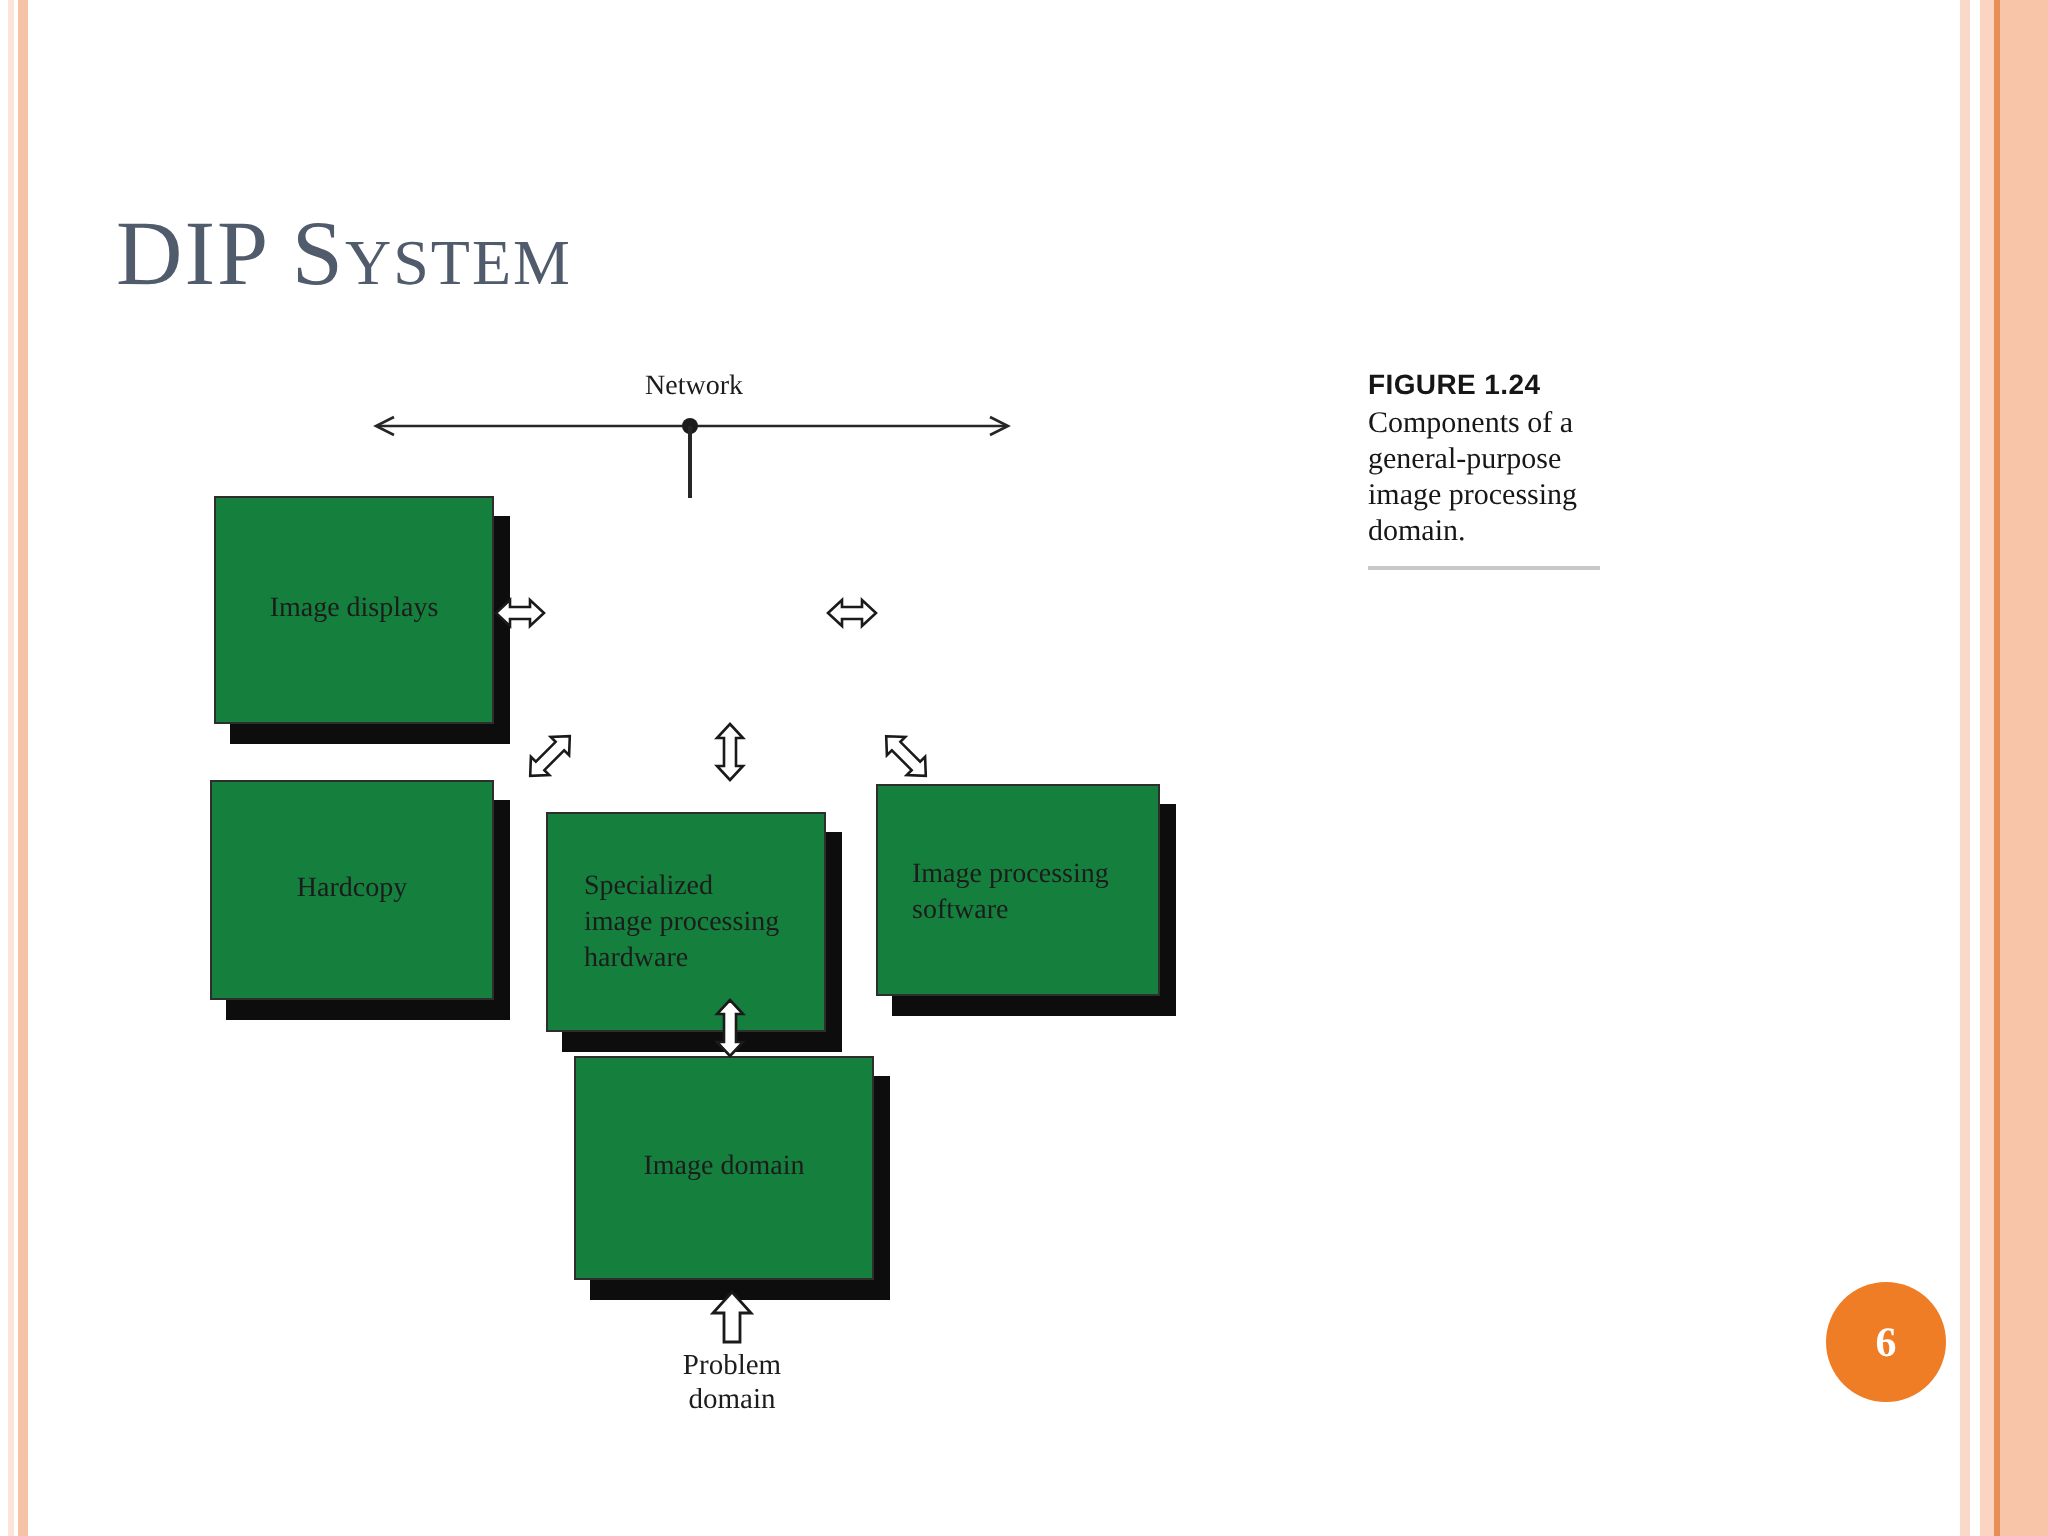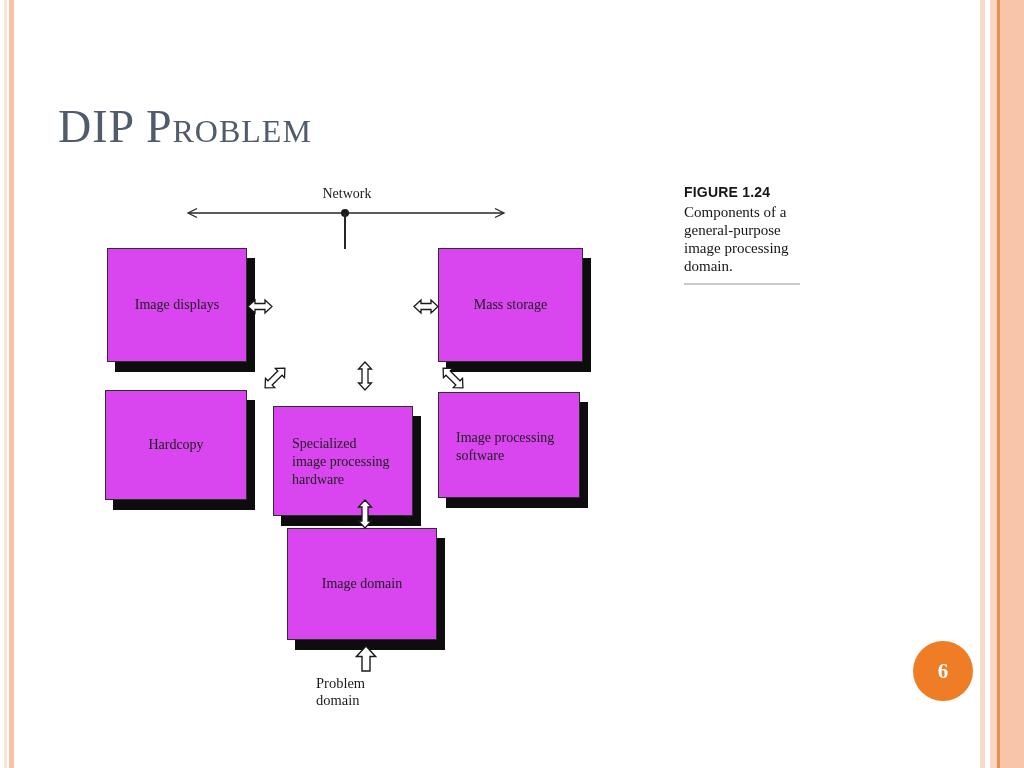--- a/index.html
+++ b/index.html
@@ -14,21 +14,21 @@
   .stripe-right-band{left:990px;width:34px;
       background:linear-gradient(to right,#fcd5c2 0,#fcd5c2 7px,#e88f58 7px,#e88f58 10px,#f9c5a9 10px,#f9c5a9 34px);}
 
   
   .title{position:absolute;left:58px;top:100px;margin:0;
          font-size:46px;font-weight:500;letter-spacing:1px;
          font-variant:small-caps;color:#505b6b;}
 
   
   .figure{position:absolute;left:0;top:0;width:1024px;height:768px;color:#1c1c1c;border-radius:32px;}
-  .box{position:absolute;background:#d946ef;border:1.5px solid #2e2e2e;
+  .box{position:absolute;background:#15803d;border:1.5px solid #2e2e2e;
        box-shadow:8px 10px 0 0 #0d0d0d;box-sizing:border-box;
        font-size:14px;line-height:18px;color:#1c1c1c;}
   .box.center{display:flex;align-items:center;justify-content:center;text-align:center;}
   .box.lefttext{display:block;}
   .box.lefttext .lines{position:absolute;}
 
   .b-image-displays{left:107px;top:248px;width:140px;height:114px;}
   .b-computer{left:273px;top:248px;width:140px;height:114px;}
   .b-mass-storage{left:438px;top:248px;width:145px;height:114px;}
   .b-hardcopy{left:105px;top:390px;width:142px;height:110px;}
@@ -48,21 +48,21 @@
   .conn{position:absolute;}
   .c-h1{left:247px;top:298px;}
   .c-h2{left:413px;top:298px;}
   .c-v1{left:357px;top:361px;}
   .c-v2{left:357px;top:499px;}
   .c-d-left{left:267px;top:363px;transform:rotate(45deg);}
   .c-d-right{left:445px;top:363px;transform:rotate(-45deg);}
   .c-up{left:355px;top:645px;}
 
   
-  .problem-domain{position:absolute;left:316px;top:675px;width:100px;
+  .problem-domain{position:absolute;left:316px;top:675px;width:100px;text-align:center;
                   font-size:14.5px;line-height:17px;color:#1c1c1c;}
 
   
   .caption{position:absolute;left:684px;top:184px;width:130px;color:#161616;}
   .caption .head{font-family:"Liberation Sans", sans-serif;font-weight:bold;
                  font-size:14px;margin:0 0 3px 0;letter-spacing:0.2px;}
   .caption .line{font-size:15px;line-height:18px;}
   .caption .rule{margin-top:8px;width:116px;height:2px;background:#c9c9c9;}
 
   
@@ -73,38 +73,35 @@
 </head>
 <body>
 
 <div class="slide">
 
   <div class="stripe stripe-left-thin"></div>
   <div class="stripe stripe-left-main"></div>
   <div class="stripe stripe-right-thin"></div>
   <div class="stripe stripe-right-band"></div>
 
-  <h1 class="title">DIP Problem</h1>
+  <h1 class="title">DIP System</h1>
 
   <div class="figure">
 
     <div class="network-label">Network</div>
     <svg class="network-line" width="322" height="14" viewBox="0 0 322 14">
       <line x1="4" y1="7" x2="318" y2="7" stroke="#262626" stroke-width="1.3"></line>
       <polyline points="12,2.5 3,7 12,11.5" fill="none" stroke="#262626" stroke-width="1.3"></polyline>
       <polyline points="310,2.5 319,7 310,11.5" fill="none" stroke="#262626" stroke-width="1.3"></polyline>
       <circle cx="160" cy="7" r="4" fill="#1c1c1c"></circle>
     </svg>
     <div class="network-drop"></div>
 
     <div class="box center b-image-displays">
       <span>Image displays</span>
-    </div>
-    <div class="box center b-mass-storage">
-      <span>Mass storage</span>
     </div>
     <div class="box center b-hardcopy">
       <span>Hardcopy</span>
     </div>
     <div class="box lefttext b-specialized">
       <div class="lines">
         <div>Specialized</div>
         <div>image processing</div>
         <div>hardware</div>
       </div>

